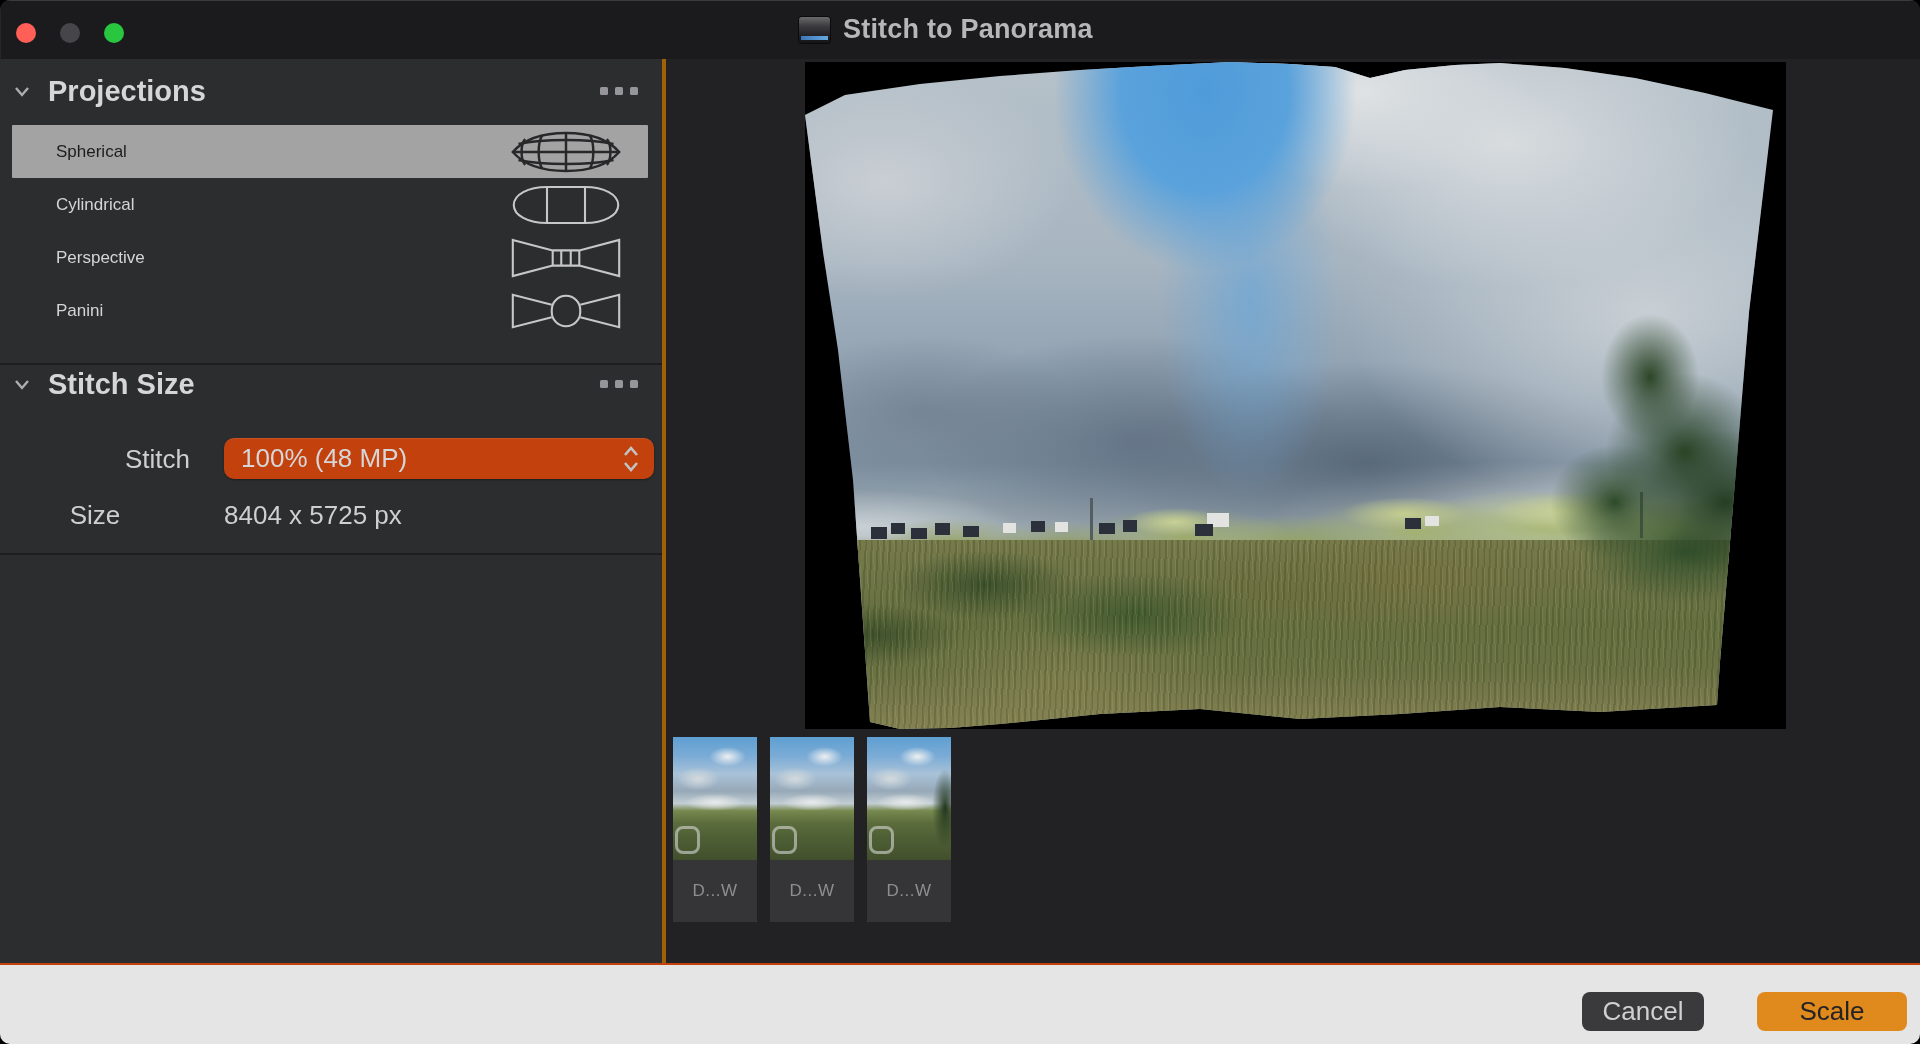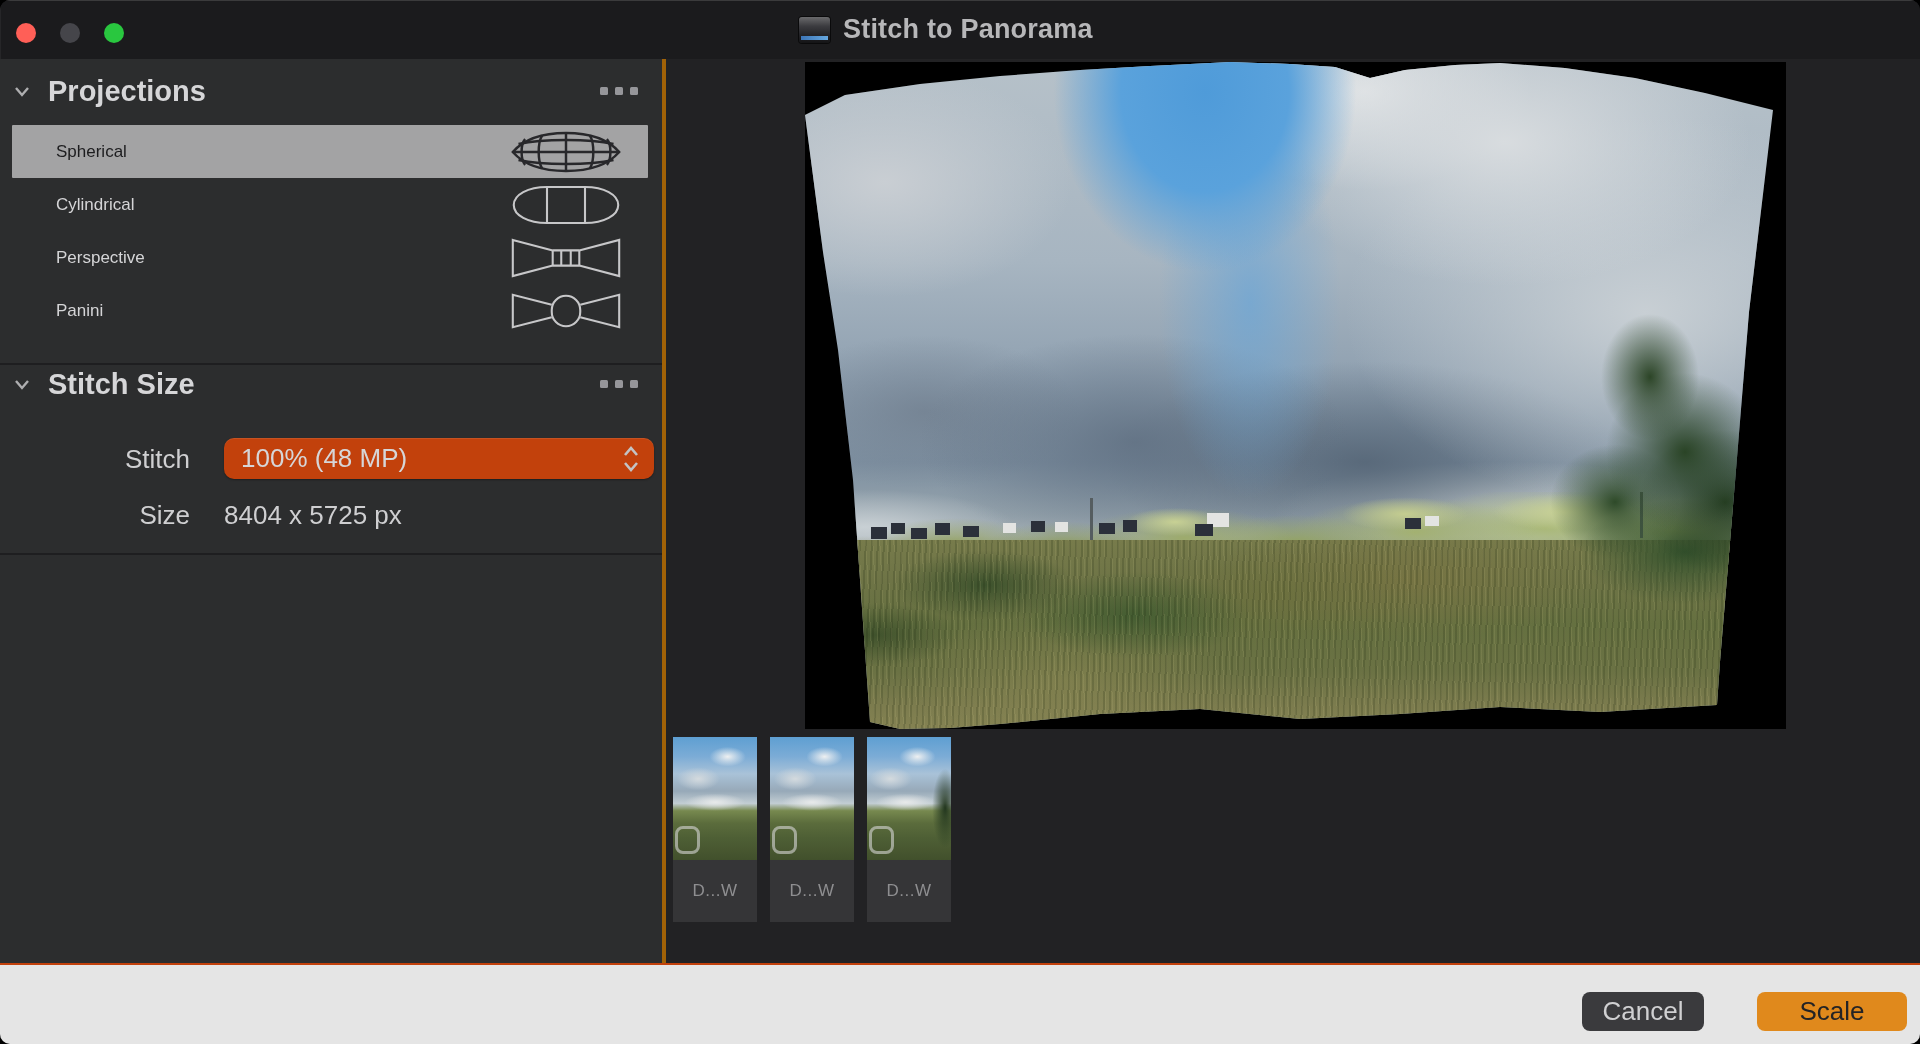--- a/index.html
+++ b/index.html
@@ -38,21 +38,21 @@
   .proj-row{position:relative;height:53px;margin:0 14px 0 12px;display:flex;align-items:center;border-radius:1px;cursor:default;}
   .proj-row .lbl{margin-left:44px;font-size:17px;color:#d5d5d7;}
   .proj-row .picon{position:absolute;left:497px;top:50%;transform:translateY(-50%);width:114px;height:44px;}
   .proj-row svg{width:100%;height:100%;fill:none;stroke:#c7c7c9;stroke-width:2.2;}
   .proj-row.selected{background:#a3a3a4;}
   .proj-row.selected .lbl{color:#1d1d1f;}
   .proj-row.selected svg{stroke:#28282b;stroke-width:2.6;}
   .divider-h{position:absolute;left:0;right:0;height:2px;background:#1e1e20;}
   .div1{top:304px;} .div2{top:494px;}
   .field-label{position:absolute;left:0;width:190px;text-align:right;font-size:26px;color:#cfcfd1;}
-  .lbl-scale{top:385px;} .lbl-size{top:441px;}
+  .lbl-scale{top:385px;} .lbl-size{top:441px;text-align:center;}
   .dropdown{position:absolute;left:224px;top:379px;width:430px;height:41px;background:#c2410c;
     border-radius:10px;display:flex;align-items:center;cursor:pointer;
     box-shadow:inset 0 1px 0 rgba(255,255,255,.09), 0 1px 2px rgba(0,0,0,.35);}
   .dropdown .dd-value{margin-left:17px;font-size:26px;color:#d6d6d8;}
   .dropdown .stepper{position:absolute;right:12px;top:4px;}
   .size-value{position:absolute;left:224px;top:441px;font-size:26px;color:#cfcfd1;}
   
   .main{position:absolute;left:668px;top:59px;right:0;bottom:81px;background:#222224;}
   .canvas{position:absolute;left:137px;top:3px;width:981px;height:667px;background:#000;}
   .pano{position:absolute;inset:0;

